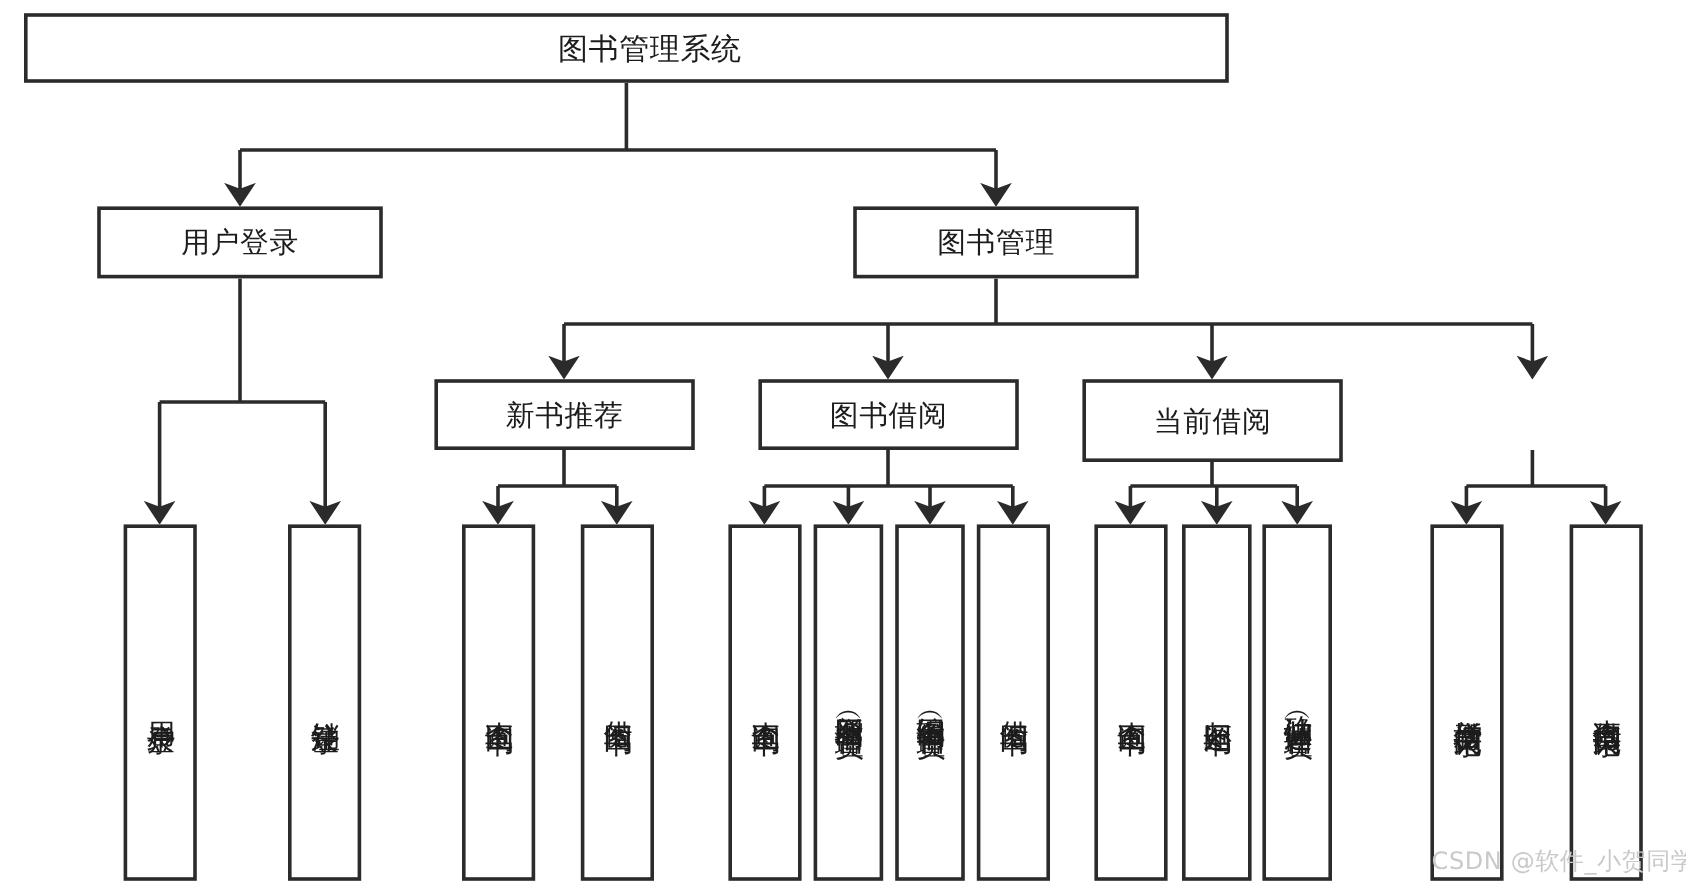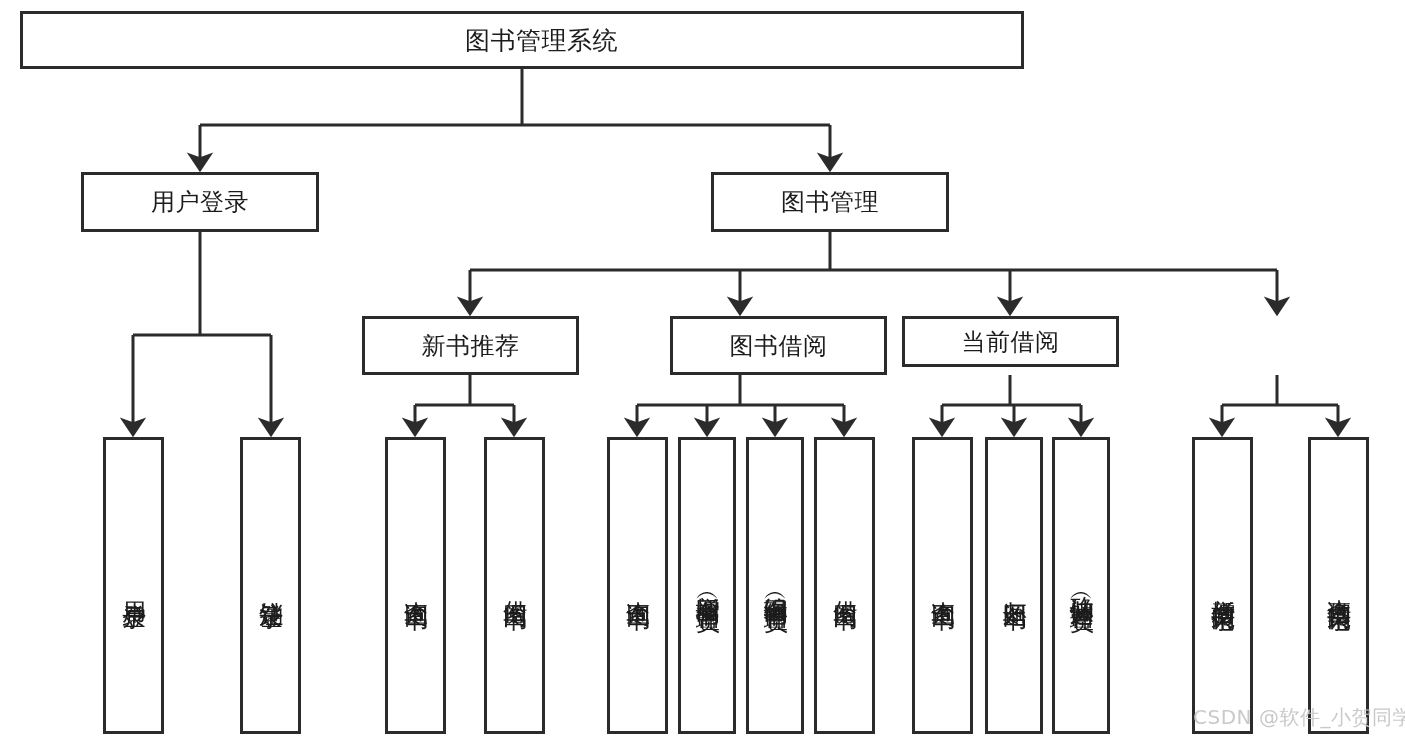--- a/index.html
+++ b/index.html
@@ -131,25 +131,25 @@
   </div>
 
   <div class="node-box node-l3" style="left:362px; top:316px; width:217px; height:59px;">
     <span class="node-label">新书推荐</span>
   </div>
 
   <div class="node-box node-l2" style="left:711px; top:172px; width:238px; height:60px;">
     <span class="node-label">图书管理</span>
   </div>
 
-  <div class="node-box node-l3" style="left:632px; top:316px; width:217px; height:59px;margin-left:38px;">
+  <div class="node-box node-l3" style="left:632px; top:316px; width:217px; height:59px;">
     <span class="node-label">图书借阅</span>
   </div>
 
-  <div class="node-box node-l3" style="left:902px; top:316px; width:217px; height:51px;">
+  <div class="node-box node-l3" style="left:902px; top:316px; width:217px; height:69px;">
     <span class="node-label">当前借阅</span>
   </div>
 
 
   <div class="node-box node-leaf" style="left:103px; top:437px; width:61px; height:297px;">
     <span class="node-label">用户登录</span>
   </div>
 
   <div class="node-box node-leaf" style="left:240px; top:437px; width:61px; height:297px;">
     <span class="node-label">注销登录</span>

